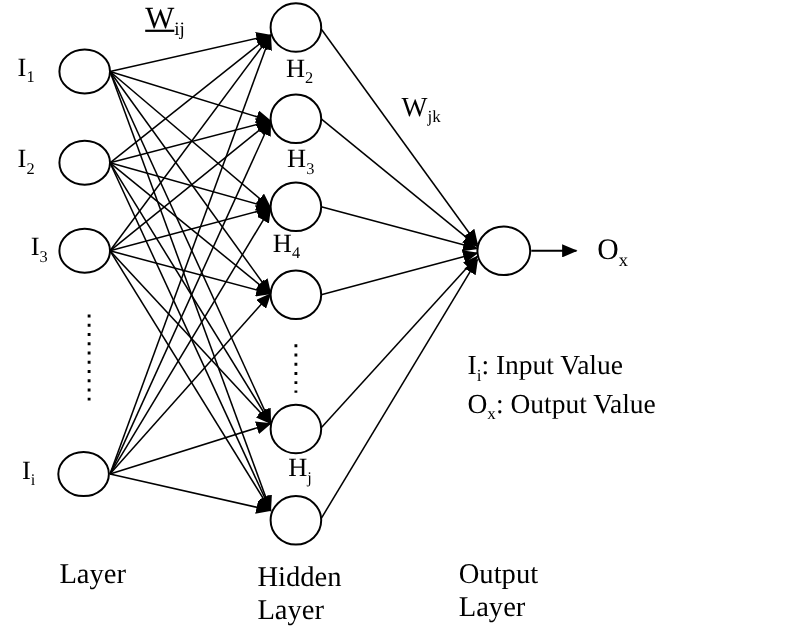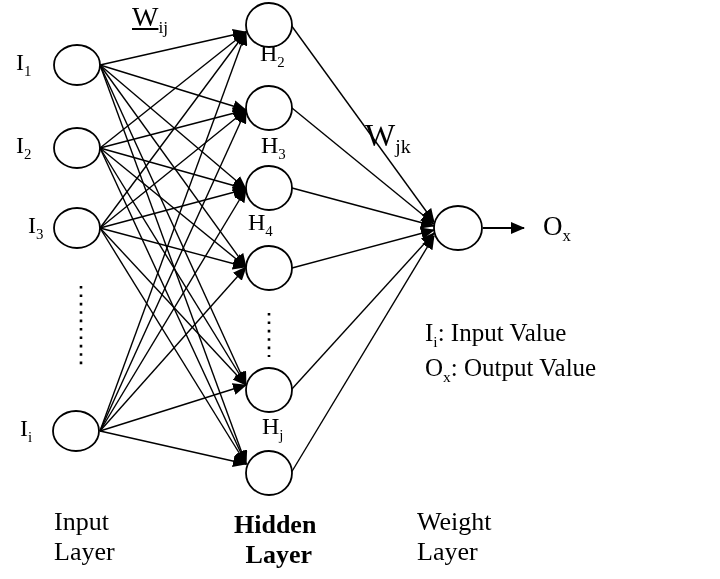--- a/index.html
+++ b/index.html
@@ -5,25 +5,25 @@
   html,body{margin:0;padding:0;background:#ffffff;}
   .stage{
     position:relative;width:720px;height:579px;background:#ffffff;
     font-family:"Liberation Serif","DejaVu Serif",serif;color:#000;overflow:hidden;
   }
   .stage svg{position:absolute;left:0;top:0;}
   .t{position:absolute;white-space:nowrap;line-height:1.05;}
   .t sub{font-size:0.62em;line-height:0;}
   .node-label{font-size:24px;text-align:right;}
   .weight-label{font-size:28px;text-decoration:underline;}
-  .weight-label-sm{font-size:32px;margin-top:34px;}
+  .weight-label-sm{font-size:25px;}
   .output-label{font-size:27px;text-align:center;}
   .legend-line{font-size:25px;}
   .layer-label{font-size:26px;line-height:30px;}
-  .layer-label.centered{width:78px;text-align:right;font-weight:bold;}
+  .layer-label.centered{width:78px;text-align:left;}
 </style>
 </head>
 <body>
 
 <div class="stage">
 
   <svg width="720" height="579" viewBox="0 0 720 579">
     <defs>
       <marker id="arr" markerUnits="userSpaceOnUse" markerWidth="16" markerHeight="12" refX="13" refY="6" orient="auto">
         <path d="M0,0 L14,6 L0,12 Z" fill="#000000"></path>
@@ -87,39 +87,38 @@
 
     <line x1="81" y1="286" x2="81" y2="370" stroke="#000000" stroke-width="2.6" stroke-dasharray="2.6 5.8"></line>
     <line x1="269" y1="313" x2="269" y2="357" stroke="#000000" stroke-width="2.6" stroke-dasharray="2.6 5.8"></line>
   </svg>
 
   <div class="t node-label" style="left:16px;top:50px"><span>I</span><sub>1</sub></div>
   <div class="t node-label" style="left:16px;top:133px"><span>I</span><sub>2</sub></div>
   <div class="t node-label" style="left:28px;top:213px"><span>I</span><sub>3</sub></div>
   <div class="t node-label" style="left:20px;top:416px"><span>I</span><sub>i</sub></div>
 
-  <div class="t node-label" style="left:260px;top:41px"><span>H</span><sub>2</sub></div>
+  <div class="t node-label" style="left:260px;top:51px"><span>H</span><sub>2</sub></div>
   <div class="t node-label" style="left:261px;top:133px"><span>H</span><sub>3</sub></div>
   <div class="t node-label" style="left:248px;top:210px"><span>H</span><sub>4</sub></div>
   <div class="t node-label" style="left:262px;top:414px"><span>H</span><sub>j</sub></div>
 
   <div class="t weight-label" style="left:132px;top:2px"><span>W</span><sub>ij</sub></div>
   <div class="t weight-label-sm" style="left:365px;top:85px"><span>W</span><sub>jk</sub></div>
 
   <div class="t output-label" style="left:543px;top:212px"><span>O</span><sub>x</sub></div>
 
   <div class="t legend-line" style="left:425px;top:320px"><span>I</span><sub>i</sub><span>: Input Value</span></div>
   <div class="t legend-line" style="left:425px;top:355px"><span>O</span><sub>x</sub><span>: Output Value</span></div>
 
   <div class="t layer-label" style="left:54px;top:507px">
-    <div>Input</div>
     <div>Layer</div>
   </div>
   <div class="t layer-label centered" style="left:234px;top:510px">
     <div>Hidden</div>
     <div>Layer</div>
   </div>
   <div class="t layer-label" style="left:417px;top:507px">
-    <div>Weight</div>
+    <div>Output</div>
     <div>Layer</div>
   </div>
 
 </div>
 
 </body></html>

